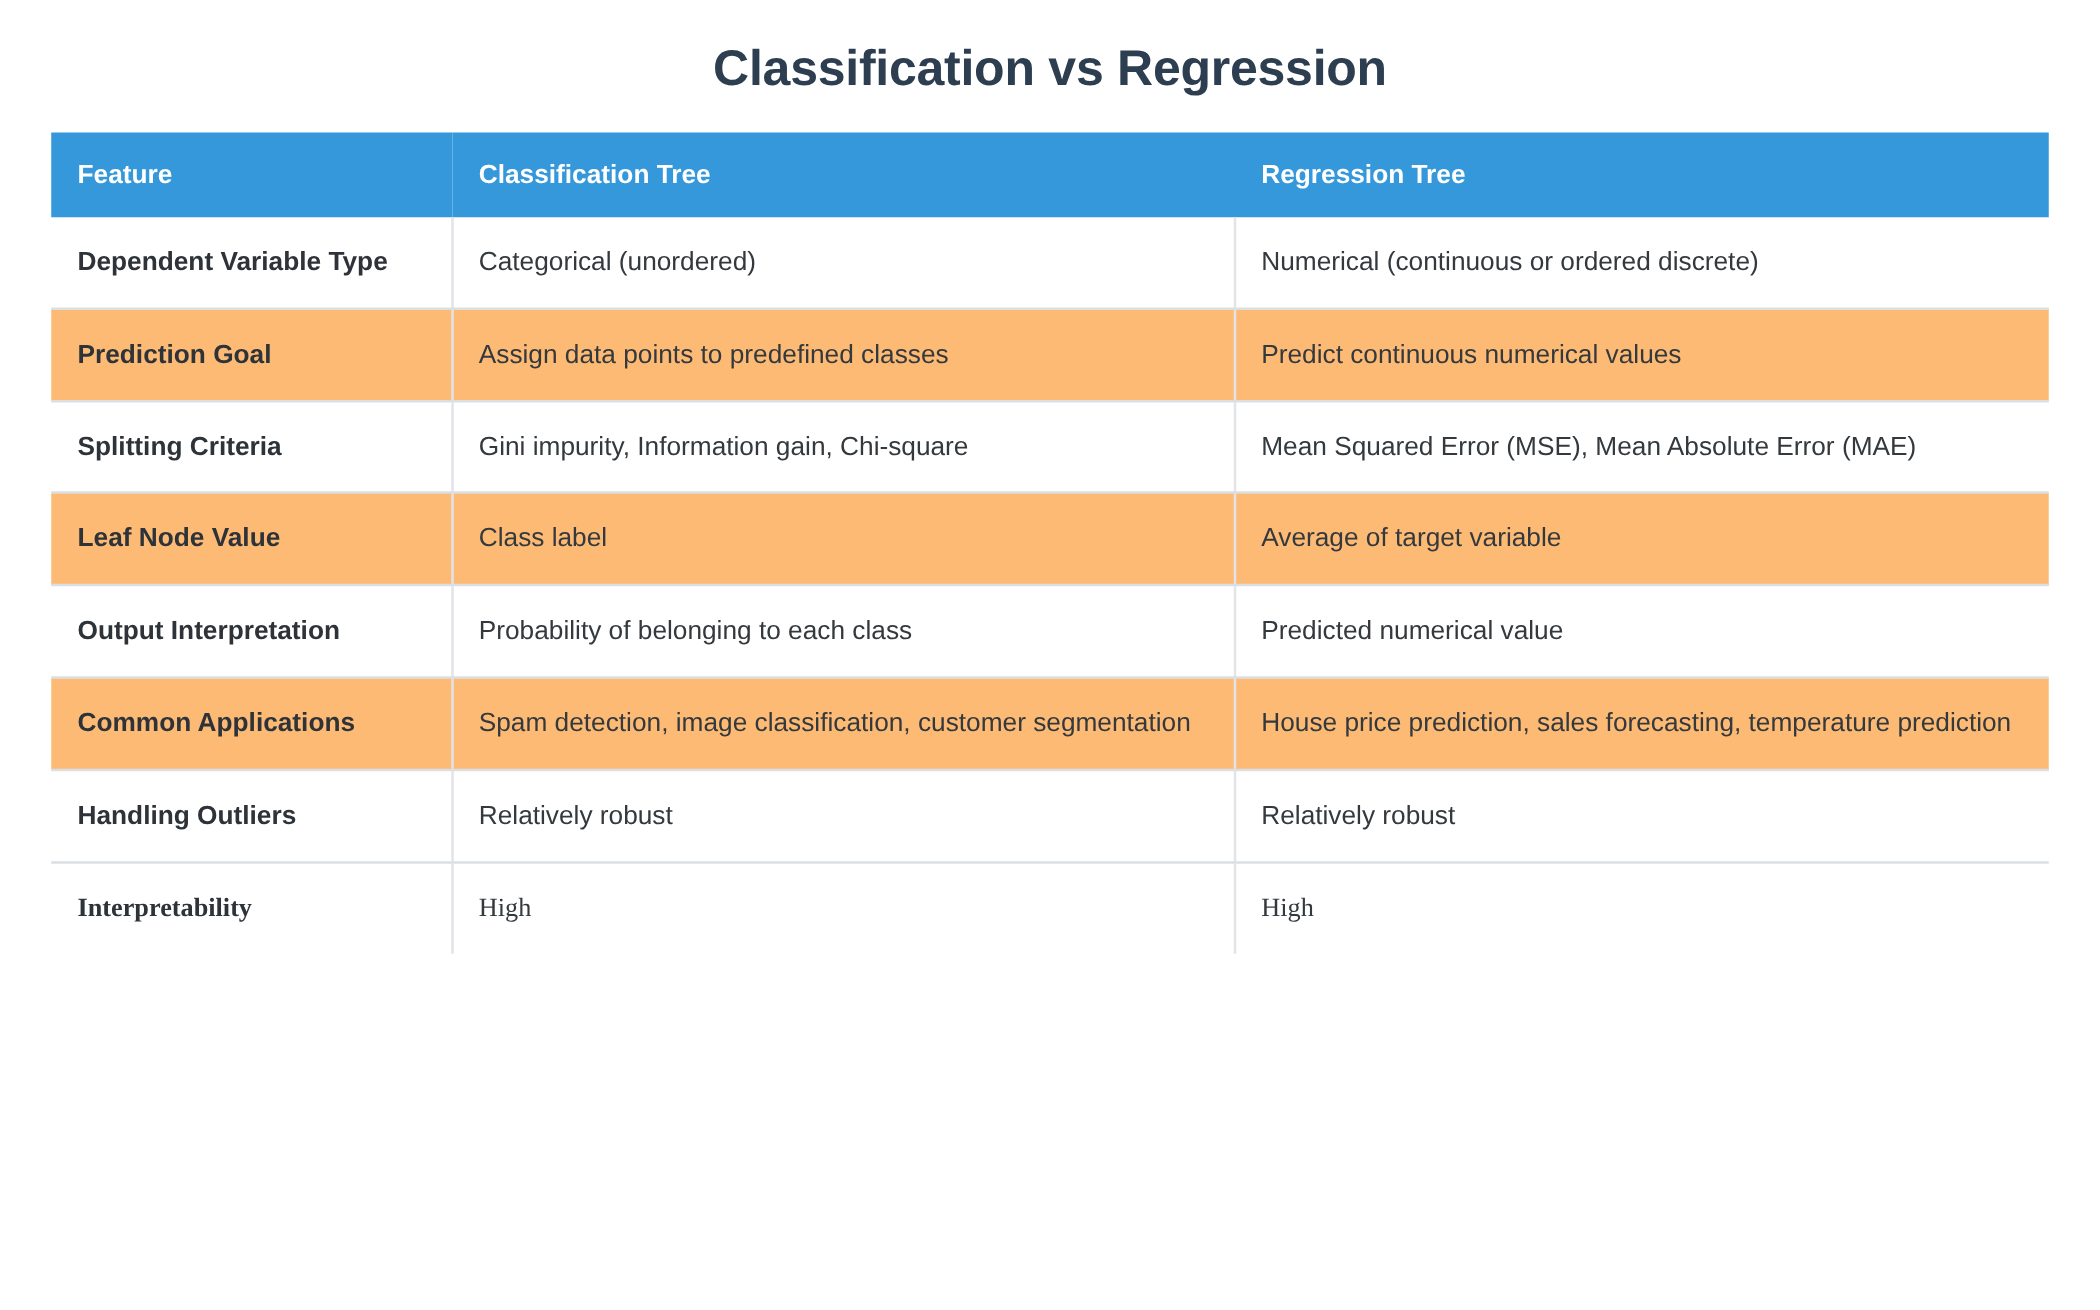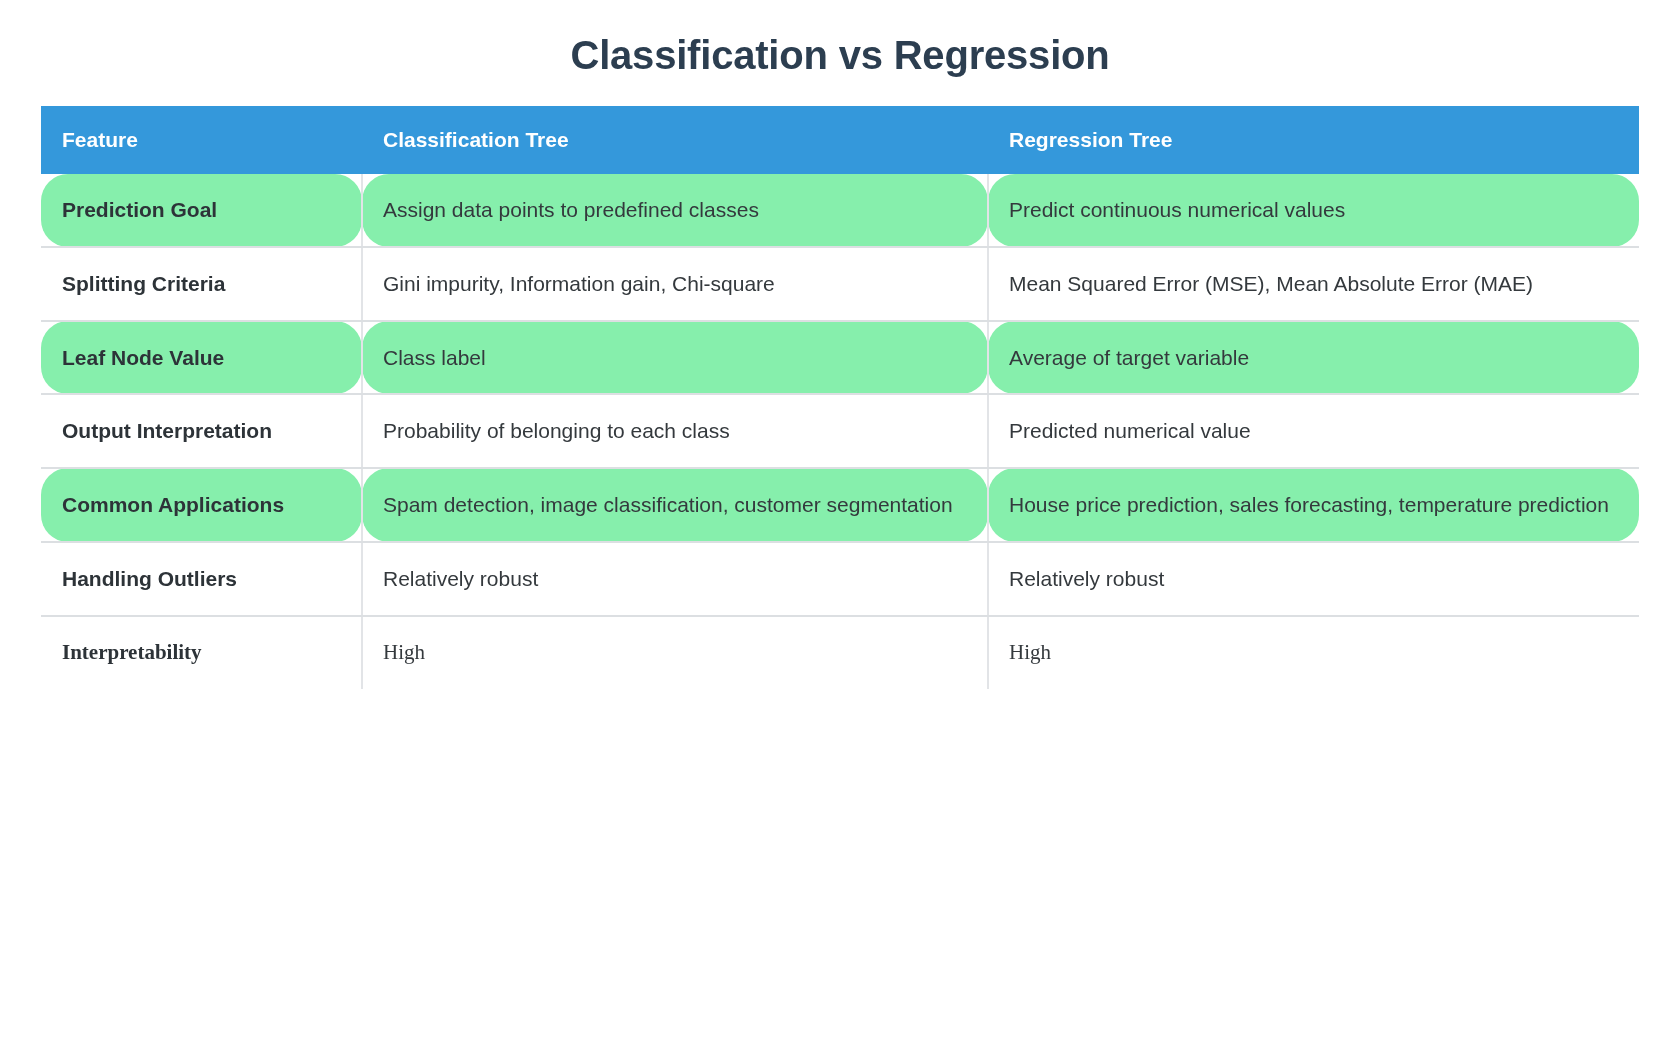--- a/index.html
+++ b/index.html
@@ -77,21 +77,21 @@
   table.compare tbody td.last-col { border-right: none; }
 
   table.compare tbody td.feature-cell {
     font-weight: bold;
     color: #2d3338;
     padding-left: 21px;
     padding-right: 16px;
   }
 
   table.compare tbody tr.odd td { background: #ffffff; }
-  table.compare tbody tr.even td { background: #86efac; border-radius: 27px; }
+  table.compare tbody tr.even td { background: #fdba74; }
 
   table.compare tbody tr:last-child td { border-bottom: none; font-family: Liberation Serif, serif; }
 </style>
 </head>
 <body>
 
 <div class="page">
 
   <h1 class="page-title">Classification vs Regression</h1>
 
@@ -103,20 +103,25 @@
         <col class="c3">
       </colgroup>
       <thead>
         <tr>
           <th class="col-head-1">Feature</th>
           <th class="col-head-2">Classification Tree</th>
           <th class="col-head-3">Regression Tree</th>
         </tr>
       </thead>
       <tbody>
+        <tr class="odd">
+          <td class="feature-cell">Dependent Variable Type</td>
+          <td>Categorical (unordered)</td>
+          <td class="last-col">Numerical (continuous or ordered discrete)</td>
+        </tr>
         <tr class="even">
           <td class="feature-cell">Prediction Goal</td>
           <td>Assign data points to predefined classes</td>
           <td class="last-col">Predict continuous numerical values</td>
         </tr>
         <tr class="odd">
           <td class="feature-cell">Splitting Criteria</td>
           <td>Gini impurity, Information gain, Chi-square</td>
           <td class="last-col">Mean Squared Error (MSE), Mean Absolute Error (MAE)</td>
         </tr>

